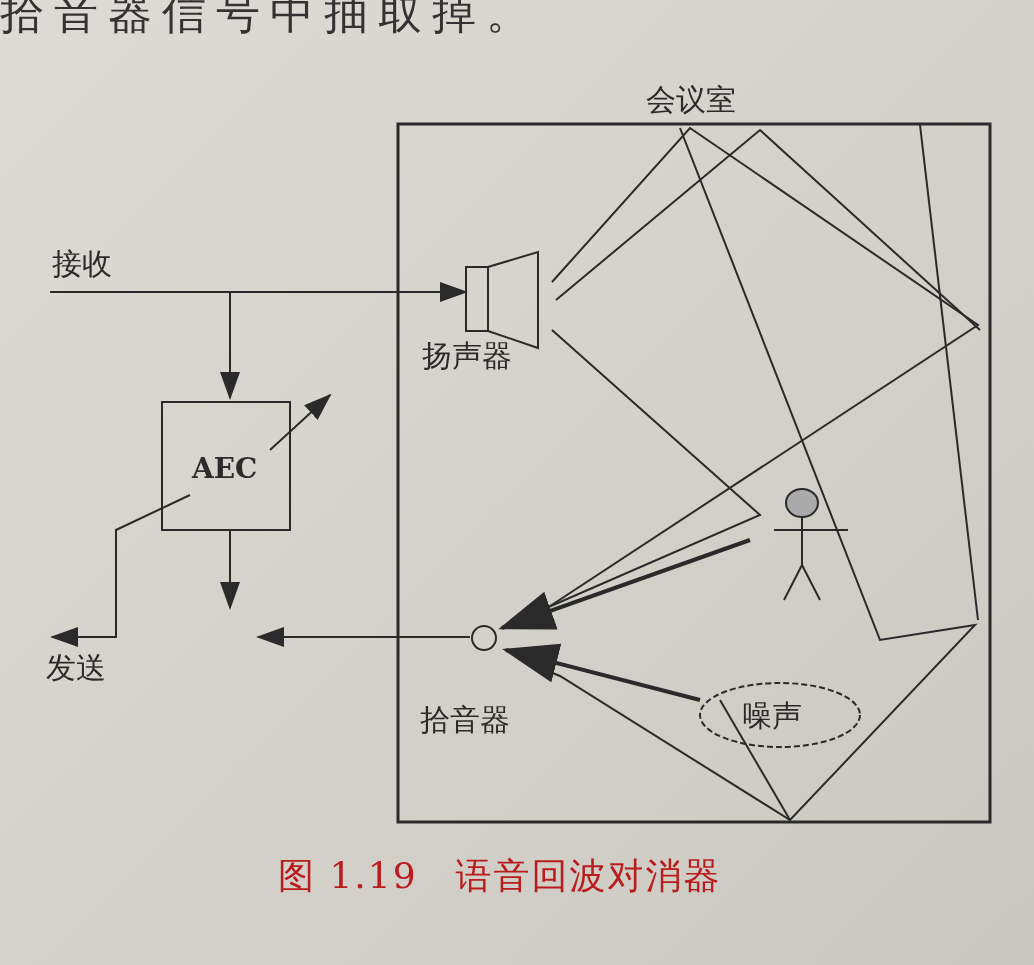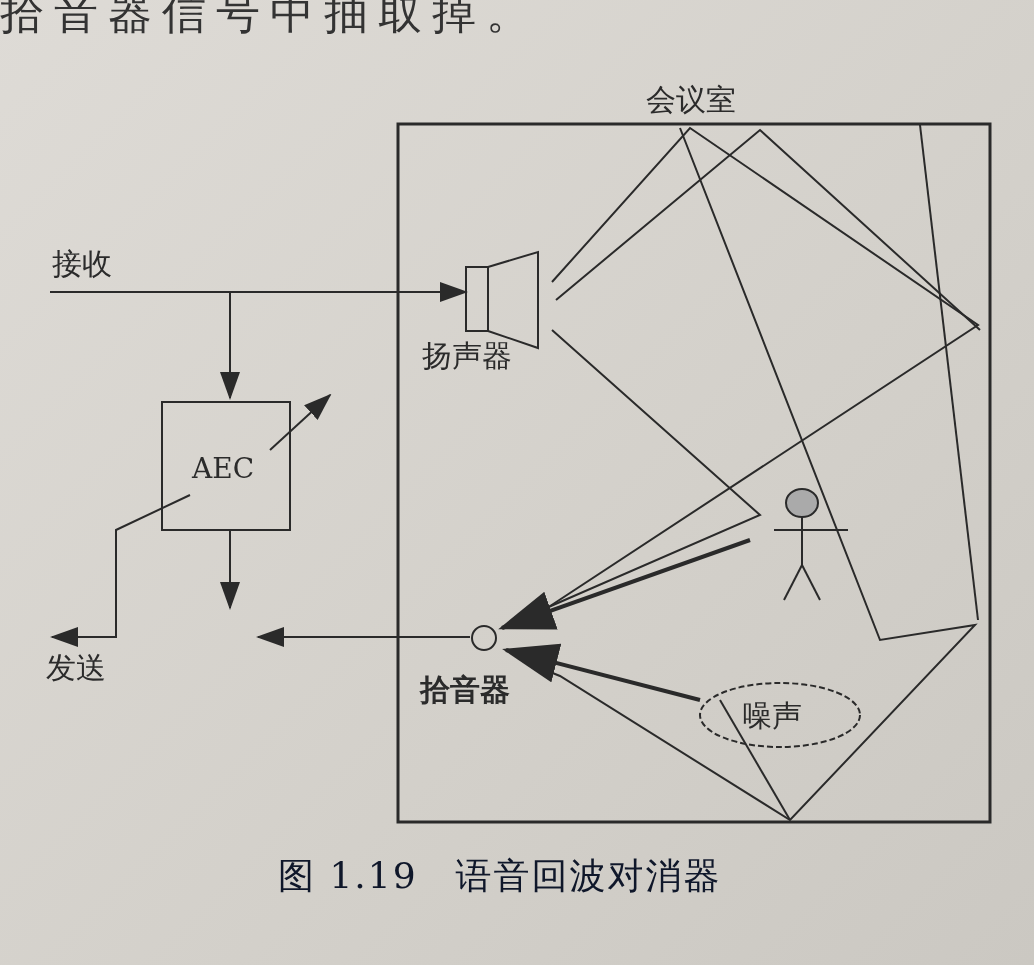--- a/index.html
+++ b/index.html
@@ -2,21 +2,21 @@
 <html><head>
 <meta charset="utf-8">
 <style>
   html,body{margin:0;padding:0;}
   body{width:1034px;height:965px;background:#d8d5d0;position:relative;overflow:hidden;
        font-family:"DejaVu Serif", serif;color:#2a2a2a;}
   .page{position:absolute;inset:0;background:linear-gradient(135deg,#dedbd6 0%,#d3d0ca 60%,#cbc8c2 100%);}
   .top-text{position:absolute;left:0;top:-16px;font-size:44px;letter-spacing:10px;color:#333;}
   svg{position:absolute;left:0;top:0;}
   .lbl{position:absolute;font-size:30px;color:#2b2b2b;}
-  .caption{position:absolute;left:278px;top:852px;font-size:36px;letter-spacing:2px;color:#0f172a;}
+  .caption{position:absolute;left:278px;top:852px;font-size:36px;letter-spacing:2px;color:#b91c1c;}
 </style>
 </head>
 <body>
 
 <div class="page"></div>
 <div class="top-text">拾音器信号中抽取掉。</div>
 
 <svg width="1034" height="965">
   <defs>
     <marker id="ah" markerWidth="14" markerHeight="10" refX="13" refY="5" orient="auto">
@@ -58,17 +58,17 @@
     <line x1="750" y1="540" x2="502" y2="628" stroke-width="4" marker-end="url(#ah)"></line>
     <line x1="700" y1="700" x2="506" y2="650" stroke-width="4" marker-end="url(#ah)"></line>
 
     <ellipse cx="780" cy="715" rx="80" ry="32" stroke-dasharray="6 3"></ellipse>
   </g>
 </svg>
 
 <div class="lbl" style="left:646px;top:80px;">会议室</div>
 <div class="lbl" style="left:52px;top:244px;text-align:center;">接收</div>
 <div class="lbl" style="left:46px;top:648px;">发送</div>
-<div class="lbl" style="left:192px;top:452px;font-size:28px;">AEC</div>
+<div class="lbl" style="left:192px;top:452px;font-size:28px;font-weight:bold;">AEC</div>
 <div class="lbl" style="left:422px;top:336px;">扬声器</div>
-<div class="lbl" style="left:420px;top:670px;font-weight:bold;">拾音器</div>
+<div class="lbl" style="left:420px;top:700px;">拾音器</div>
 <div class="lbl" style="left:742px;top:696px;font-family:Liberation Serif, serif;">噪声</div>
 <div class="caption">图 1.19　语音回波对消器</div>
 
 </body></html>

